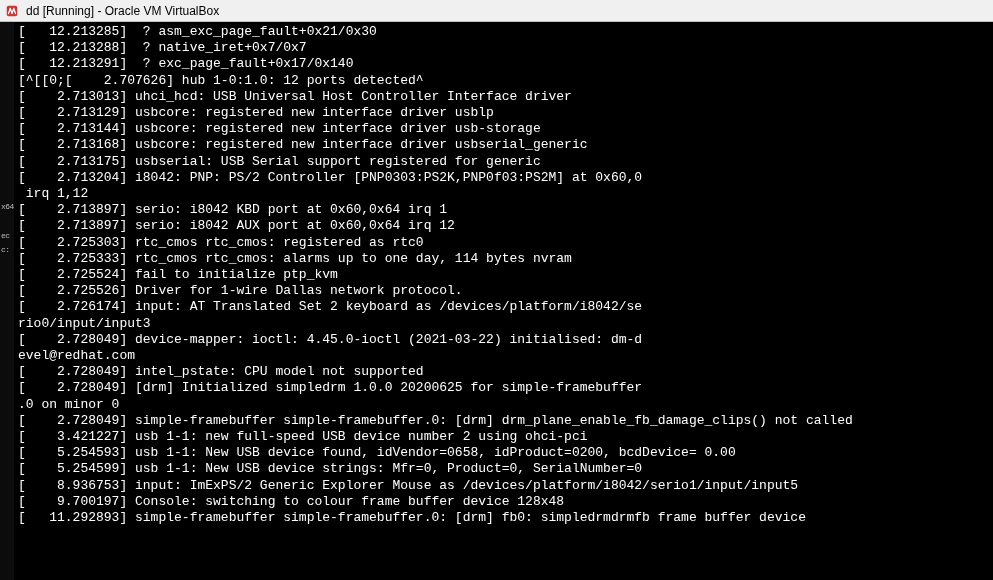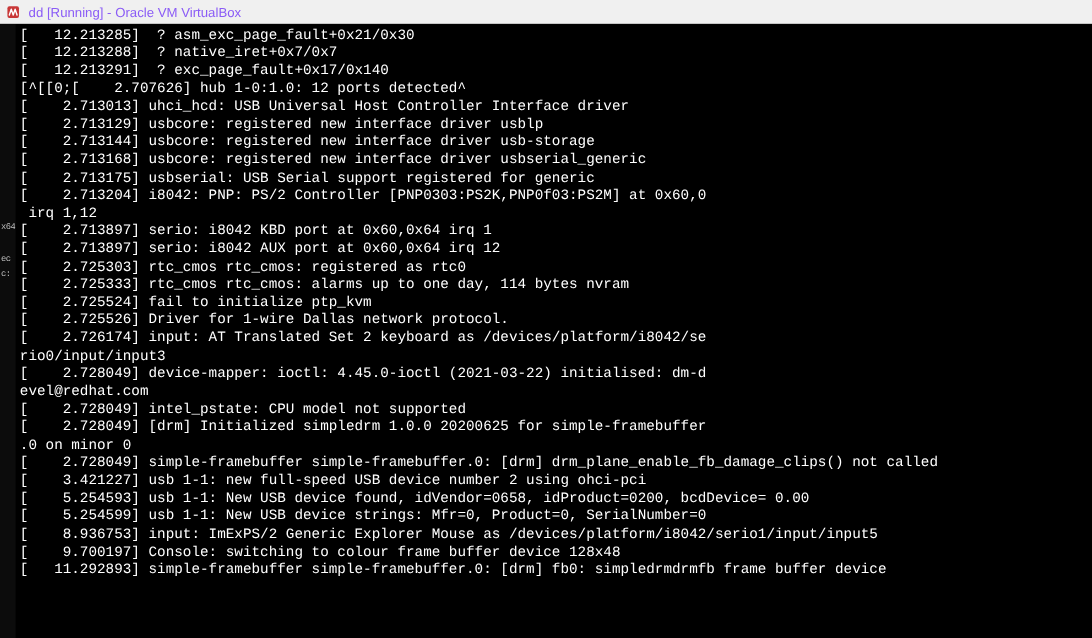--- a/index.html
+++ b/index.html
@@ -13,21 +13,21 @@
     overflow: hidden;
   }
   .titlebar {
     height: 22px;
     background: #f0f0f0;
     border-bottom: 1px solid #c0c0c0;
     display: flex;
     align-items: center;
     padding: 0 4px;
     box-sizing: border-box;
-    color: #8b5cf6;
+    color: #000000;
     font-family: "Segoe UI", Tahoma, sans-serif;
     font-size: 12px;
   }
   .titlebar .app-icon {
     width: 16px;
     height: 16px;
     margin-right: 6px;
     display: inline-flex;
     align-items: center;
     justify-content: center;

